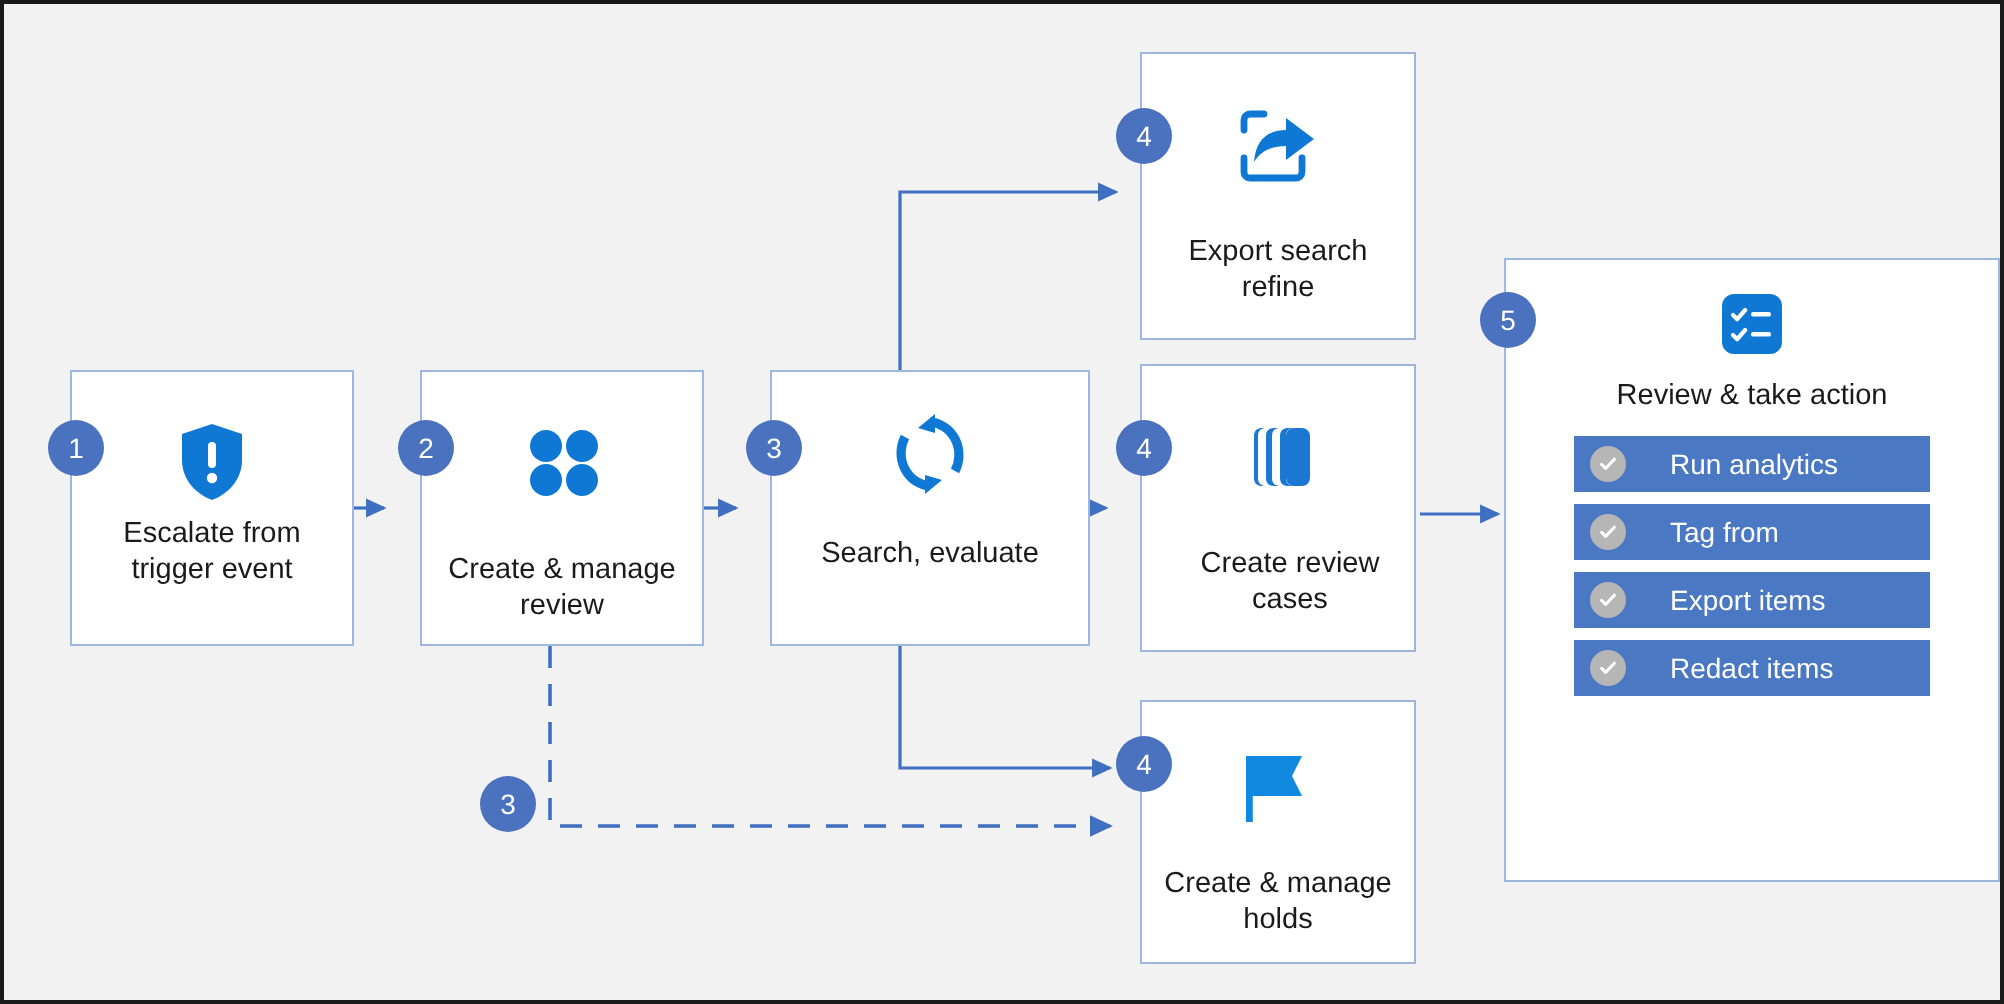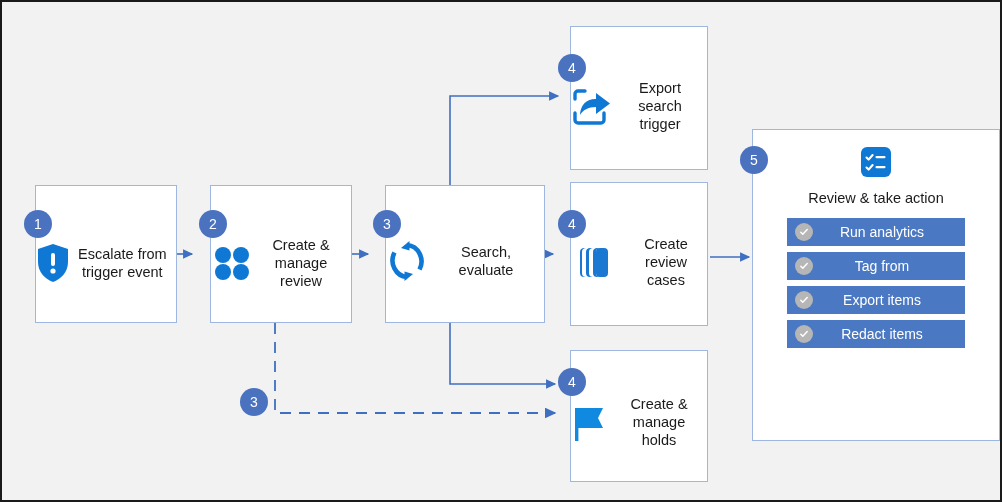--- a/index.html
+++ b/index.html
@@ -14,41 +14,41 @@
     overflow:hidden;
   }
 
   
   .box{
     position:absolute;
     background:#ffffff;
     border:1px solid #9db7e0;
     box-sizing:border-box;
     display:flex;
-    flex-direction:row;
+    flex-direction:column;
     align-items:center;
     z-index:3;
   }
   .box .icon-wrap{
     display:flex;align-items:center;justify-content:center;
     height:54px;
   }
   .box .box-label{
     text-align:center;
     font-size:14.5px;
     line-height:18px;
     color:#1a1a1a;
     font-weight:400;
     padding:0 8px;
   }
 
   
   #box-escalate{left:33px;top:183px;width:142px;height:138px;}
   #box-escalate .icon-wrap{margin-top:18px;}
-  #box-escalate .box-label{margin-top:18px;}
+  #box-escalate .box-label{}
 
   #box-cases{left:208px;top:183px;width:142px;height:138px;}
   #box-cases .icon-wrap{margin-top:18px;}
   #box-cases .box-label{margin-top:18px;}
 
   #box-search{left:383px;top:183px;width:160px;height:138px;}
   #box-search .icon-wrap{margin-top:14px;}
   #box-search .box-label{margin-top:14px;}
 
   #box-export-search{left:568px;top:24px;width:138px;height:144px;}
@@ -87,23 +87,24 @@
     padding-left:8px;
   }
   .action-btn .check-circle{
     width:18px;height:18px;border-radius:50%;
     background:#b6b6b6;
     display:flex;align-items:center;justify-content:center;
     flex:0 0 auto;
   }
   .action-btn .check-circle svg{display:block;}
   .action-btn .action-label{
-    flex:1;text-align:center;
+    flex:1;
     color:#ffffff;font-size:14px;
     padding-right:14px;
+    margin-left:22px;
   }
 
   
   .badge{
     position:absolute;
     width:28px;height:28px;border-radius:50%;
     background:#4a72bf;
     color:#ffffff;
     font-size:14px;
     display:flex;align-items:center;justify-content:center;
@@ -199,21 +200,21 @@
 
   <div class="box" id="box-export-search">
     <div class="icon-wrap">
       <svg class="ic" width="42" height="38" viewBox="0 0 42 38">
         <path d="M4 10 L4 5 A3 3 0 0 1 7 2 L14 2 M4 24 L4 31 A3 3 0 0 0 7 34 L30 34 A3 3 0 0 0 33 31 L33 24" fill="none" stroke="#0f78d4" stroke-width="3.4" stroke-linecap="round"></path>
         <path d="M9 26 C10 13 18 10 25 10 L25 4 L39 14.5 L25 25 L25 18 C17 18 12 21 9 26 Z" fill="#0f78d4"></path>
       </svg>
     </div>
     <div class="box-label">
       <div>Export search</div>
-      <div>trigger</div>
+      <div>refine</div>
     </div>
   </div>
 
   <div class="box" id="box-review-sets">
     <div class="icon-wrap">
       <svg class="ic" width="42" height="40" viewBox="0 0 42 40">
         <path d="M9 8 C9 5 11 4 13 4 L15 4 C13 4 11 5 11 8 L11 29 C11 32 13 33 15 33 L13 33 C11 33 9 32 9 29 Z" fill="#1b78d2"></path>
         <path d="M15 8 C15 5 17 4 19 4 L22 4 C20 4 18 5 18 8 L18 29 C18 32 20 33 22 33 L19 33 C17 33 15 32 15 29 Z" fill="#1b78d2"></path>
         <path d="M22 8 C22 5 24 4 26 4 L29 4 C27 4 25 5 25 8 L25 29 C25 32 27 33 29 33 L26 33 C24 33 22 32 22 29 Z" fill="#1b78d2"></path>
         <rect x="25" y="4" width="12" height="29" rx="4" fill="#1b78d2"></rect>

